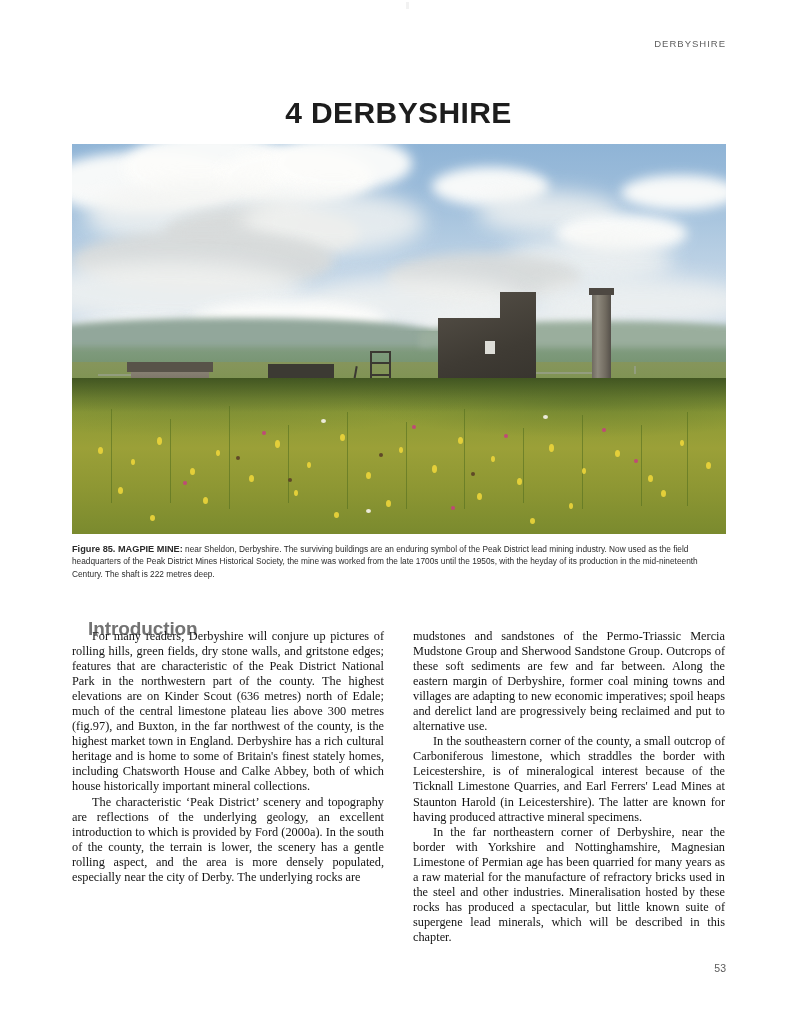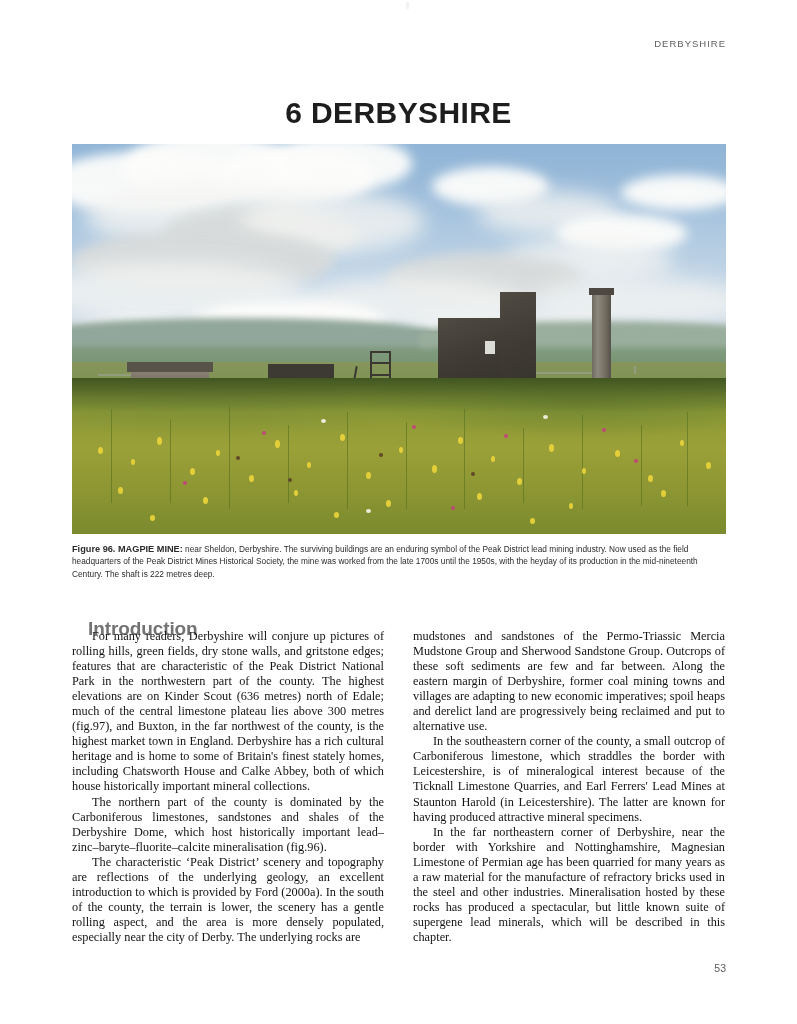--- a/index.html
+++ b/index.html
@@ -281,21 +281,21 @@
 </style>
 </head>
 <body>
 
 <div class="page">
 
   <div class="crop-mark"></div>
 
   <div class="running-head">DERBYSHIRE</div>
 
-  <div class="chapter-title">6 DERBYSHIRE</div>
+  <div class="chapter-title">4 DERBYSHIRE</div>
 
   <div class="figure">
     <div class="photo">
 
       <div class="sky"></div>
 
       <div class="cloud bright" style="left:-4%;  top:2%;   width:30%; height:16%;"></div>
       <div class="cloud bright" style="left:8%;   top:-3%;  width:26%; height:18%;"></div>
       <div class="cloud bright" style="left:22%;  top:1%;   width:24%; height:15%;"></div>
       <div class="cloud soft" style="left:2%;   top:10%;  width:34%; height:17%;"></div>
@@ -409,29 +409,28 @@
         <div class="flower white" style="left:45%; top:84%; width:5px; height:4px;"></div>
         <div class="flower dark" style="left:25%; top:50%; width:4px; height:4px;"></div>
         <div class="flower dark" style="left:47%; top:48%; width:4px; height:4px;"></div>
         <div class="flower dark" style="left:61%; top:60%; width:4px; height:4px;"></div>
         <div class="flower dark" style="left:33%; top:64%; width:4px; height:4px;"></div>
       </div>
     </div>
   </div>
 
   <div class="caption">
-    <b>Figure 96. MAGPIE MINE:</b><span> near Sheldon, Derbyshire. The surviving buildings are an enduring symbol of the Peak District lead mining industry. Now used as the field headquarters of the Peak District Mines Historical Society, the mine was worked from the late 1700s until the 1950s, with the heyday of its production in the mid-nineteenth Century. The shaft is 222 metres deep.</span>
+    <b>Figure 85. MAGPIE MINE:</b><span> near Sheldon, Derbyshire. The surviving buildings are an enduring symbol of the Peak District lead mining industry. Now used as the field headquarters of the Peak District Mines Historical Society, the mine was worked from the late 1700s until the 1950s, with the heyday of its production in the mid-nineteenth Century. The shaft is 222 metres deep.</span>
   </div>
 
   <h2 class="section-heading">Introduction</h2>
 
   <div class="columns">
     <div class="col">
       <p class="first">For many readers, Derbyshire will conjure up pictures of rolling hills, green fields, dry stone walls, and gritstone edges; features that are characteristic of the Peak District National Park in the northwestern part of the county. The highest elevations are on Kinder Scout (636 metres) north of Edale; much of the central limestone plateau lies above 300 metres (fig.97), and Buxton, in the far northwest of the county, is the highest market town in England. Derbyshire has a rich cultural heritage and is home to some of Britain's finest stately homes, including Chatsworth House and Calke Abbey, both of which house historically important mineral collections.</p>
-      <p>The northern part of the county is dominated by the Carboniferous limestones, sandstones and shales of the Derbyshire Dome, which host historically important lead–zinc–baryte–fluorite–calcite mineralisation (fig.96).</p>
       <p>The characteristic ‘Peak District’ scenery and topography are reflections of the underlying geology, an excellent introduction to which is provided by Ford (2000a). In the south of the county, the terrain is lower, the scenery has a gentle rolling aspect, and the area is more densely populated, especially near the city of Derby. The underlying rocks are</p>
     </div>
     <div class="col">
       <p class="noindent">mudstones and sandstones of the Permo-Triassic Mercia Mudstone Group and Sherwood Sandstone Group. Outcrops of these soft sediments are few and far between. Along the eastern margin of Derbyshire, former coal mining towns and villages are adapting to new economic imperatives; spoil heaps and derelict land are progressively being reclaimed and put to alternative use.</p>
       <p>In the southeastern corner of the county, a small outcrop of Carboniferous limestone, which straddles the border with Leicestershire, is of mineralogical interest because of the Ticknall Limestone Quarries, and Earl Ferrers' Lead Mines at Staunton Harold (in Leicestershire). The latter are known for having produced attractive mineral specimens.</p>
       <p>In the far northeastern corner of Derbyshire, near the border with Yorkshire and Nottinghamshire, Magnesian Limestone of Permian age has been quarried for many years as a raw material for the manufacture of refractory bricks used in the steel and other industries. Mineralisation hosted by these rocks has produced a spectacular, but little known suite of supergene lead minerals, which will be described in this chapter.</p>
     </div>
   </div>
 
   <div class="folio">53</div>

